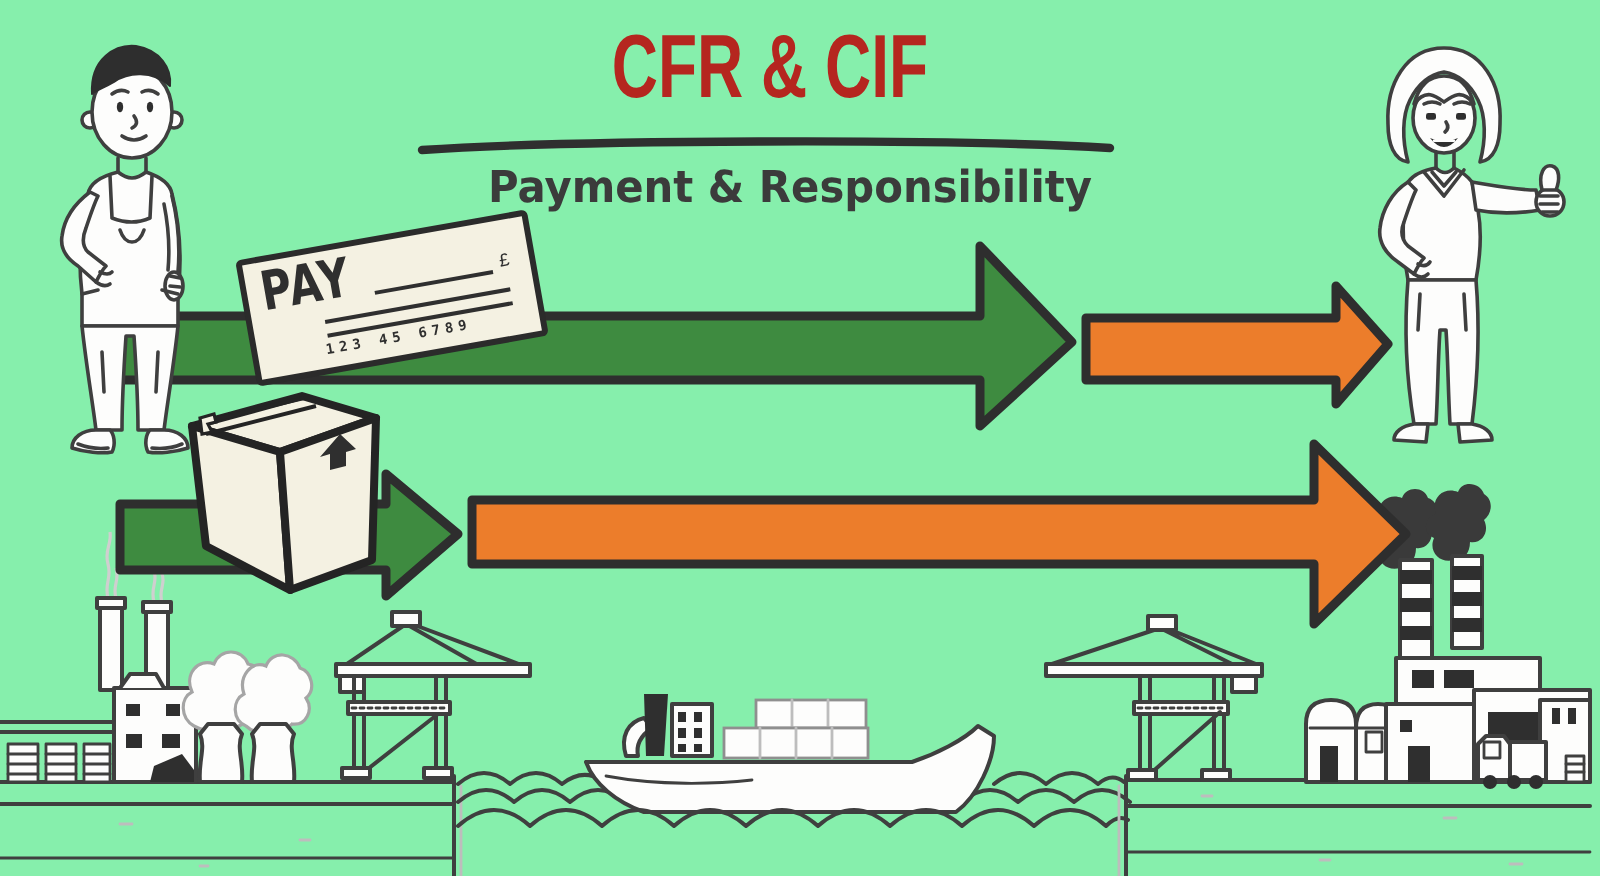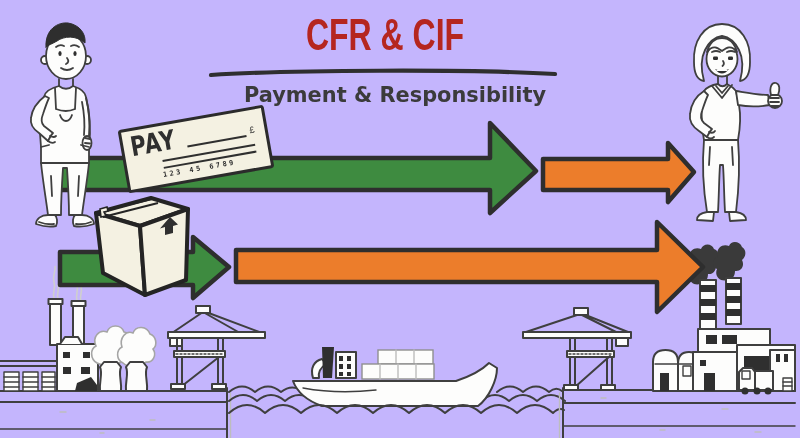--- a/index.html
+++ b/index.html
@@ -1,16 +1,16 @@
 <!DOCTYPE html>
 <html><head>
 <meta charset="utf-8">
 <style>
   html,body{margin:0;padding:0;}
-  #canvas{position:relative;width:800px;height:438px;background:#c4b5fd;overflow:hidden;
+  #canvas{position:relative;width:800px;height:438px;background:#86efac;overflow:hidden;
           font-family:"Liberation Sans",sans-serif;}
   #canvas svg{position:absolute;overflow:visible;}
   .full{left:0;top:0;width:800px;height:438px;}
   
   .ln{fill:none;stroke:#3f3f3f;stroke-width:2;stroke-linecap:round;stroke-linejoin:round;}
   .thin{stroke-width:1.4;}
   .faint{stroke:#bdbdbd;}
   .lnt{fill:#fdfdfc;stroke:#8f8f8f;stroke-width:1.4;}
   .fw{fill:#fdfdfc;}
   .dk{fill:#2f2f2f;stroke:none;}

